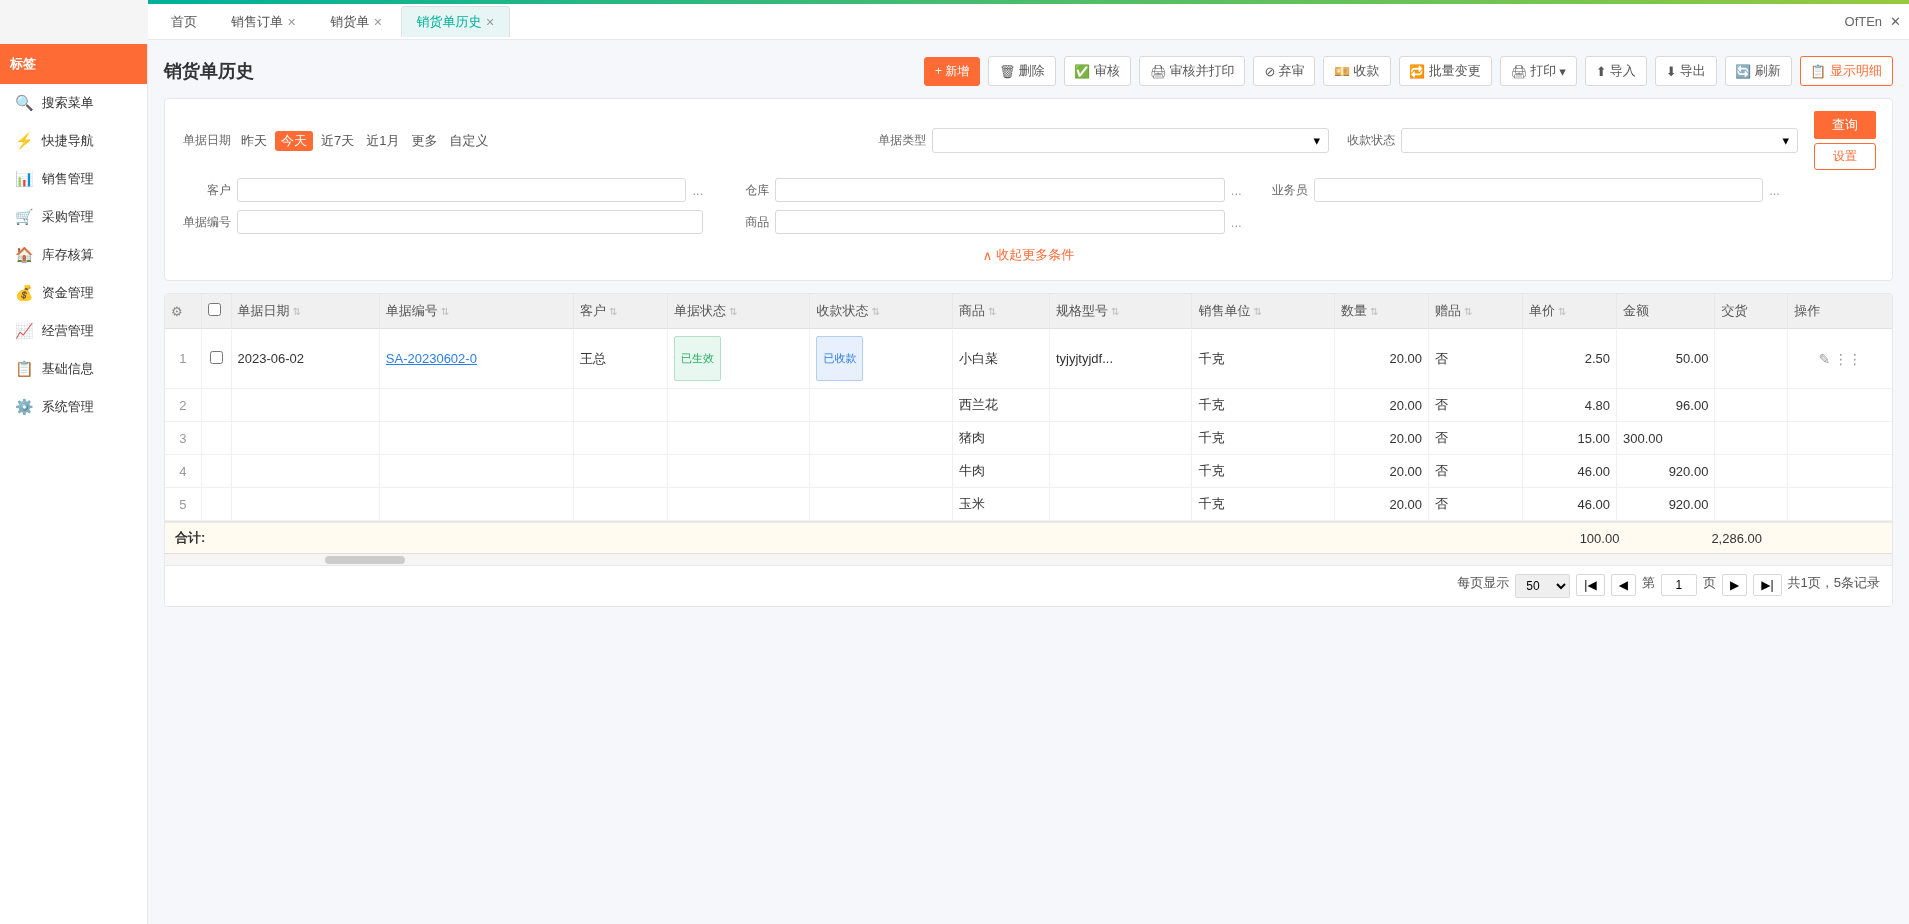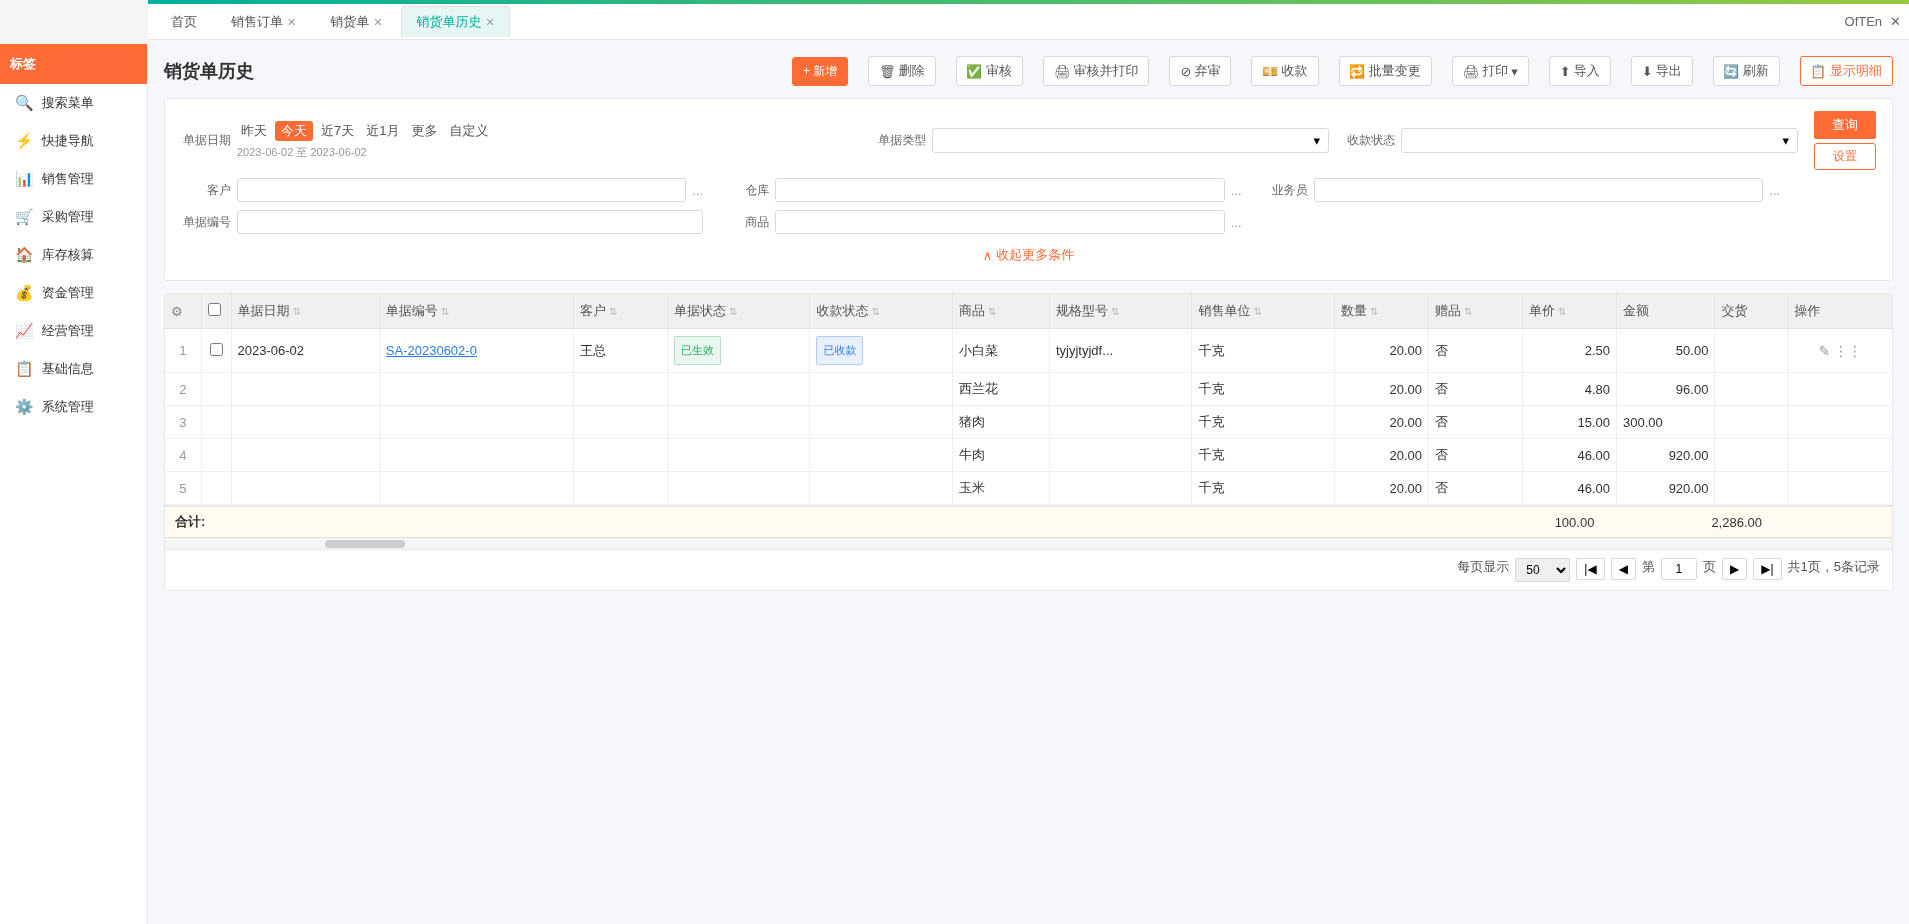--- a/index.html
+++ b/index.html
@@ -103,21 +103,21 @@
       margin-bottom: 12px;
     }
     .page-title {
       font-size: 18px;
       font-weight: bold;
       color: #333;
     }
     .toolbar {
       display: flex;
       align-items: center;
-      gap: 20px;
+      gap: 8px;
     }
     .btn {
       padding: 5px 10px;
       border: 1px solid #d9d9d9;
       background: #fff;
       cursor: pointer;
       border-radius: 3px;
       font-size: 12px;
       color: #555;
       display: flex;
@@ -235,21 +235,21 @@
       padding: 7px 6px;
       color: #333;
       white-space: nowrap;
       border-right: 1px solid #f0f0f0;
     }
     tbody td:last-child { border-right: none; }
     .col-sort { display: flex; align-items: center; gap: 3px; cursor: pointer; }
     .sort-icon { font-size: 10px; color: #bbb; }
     .badge {
       display: inline-block;
-      padding: 6px 6px;
+      padding: 14px 6px;
       border-radius: 2px;
       font-size: 11px;
     }
     .badge-green { background: #e8f7f0; color: #27ae60; border: 1px solid #b7dfc8; }
     .badge-blue { background: #e8f0fe; color: #2b7de9; border: 1px solid #b3cdf5; }
     .link-text { color: #2b7de9; cursor: pointer; text-decoration: underline; }
     .action-btn { color: #999; cursor: pointer; font-size: 14px; }
 
     
     .table-footer {
@@ -471,21 +471,20 @@
           <span class="filter-label">单据日期</span>
           <div style="display:flex;flex-direction:column;gap:2px;flex:1">
             <div class="date-shortcuts">
               <span class="date-shortcut">昨天</span>
               <span class="date-shortcut active">今天</span>
               <span class="date-shortcut">近7天</span>
               <span class="date-shortcut">近1月</span>
               <span class="date-shortcut">更多</span>
               <span class="date-shortcut">自定义</span>
             </div>
-            <div class="date-range">2023-06-02 至 2023-06-02</div>
           </div>
         </div>
         <div class="filter-item">
           <span class="filter-label">单据类型</span>
           <div class="filter-select">
             <span></span>
             <span>▾</span>
           </div>
         </div>
         <div class="filter-item">
@@ -767,21 +766,21 @@
       <td style="text-align:center">
         
       </td>
     </tr>
           </tbody>
       </table>
 
       <div class="table-footer">
         <span class="footer-label">合计:</span>
         <span style="flex:1"></span>
-        <span class="footer-qty" style="margin-right:117px">100.00</span>
+        <span class="footer-qty" style="margin-right:92px">100.00</span>
         <span class="footer-qty" style="margin-right:120px">2,286.00</span>
       </div>
 
       <div style="height:12px;background:#f5f5f5;border-top:1px solid #e0e0e0;position:relative;">
         <div style="width:80px;height:8px;background:#ccc;border-radius:4px;position:absolute;top:2px;left:160px;"></div>
       </div>
 
       <div class="pagination">
         <span>每页显示</span>
         <select class="per-page-select">

